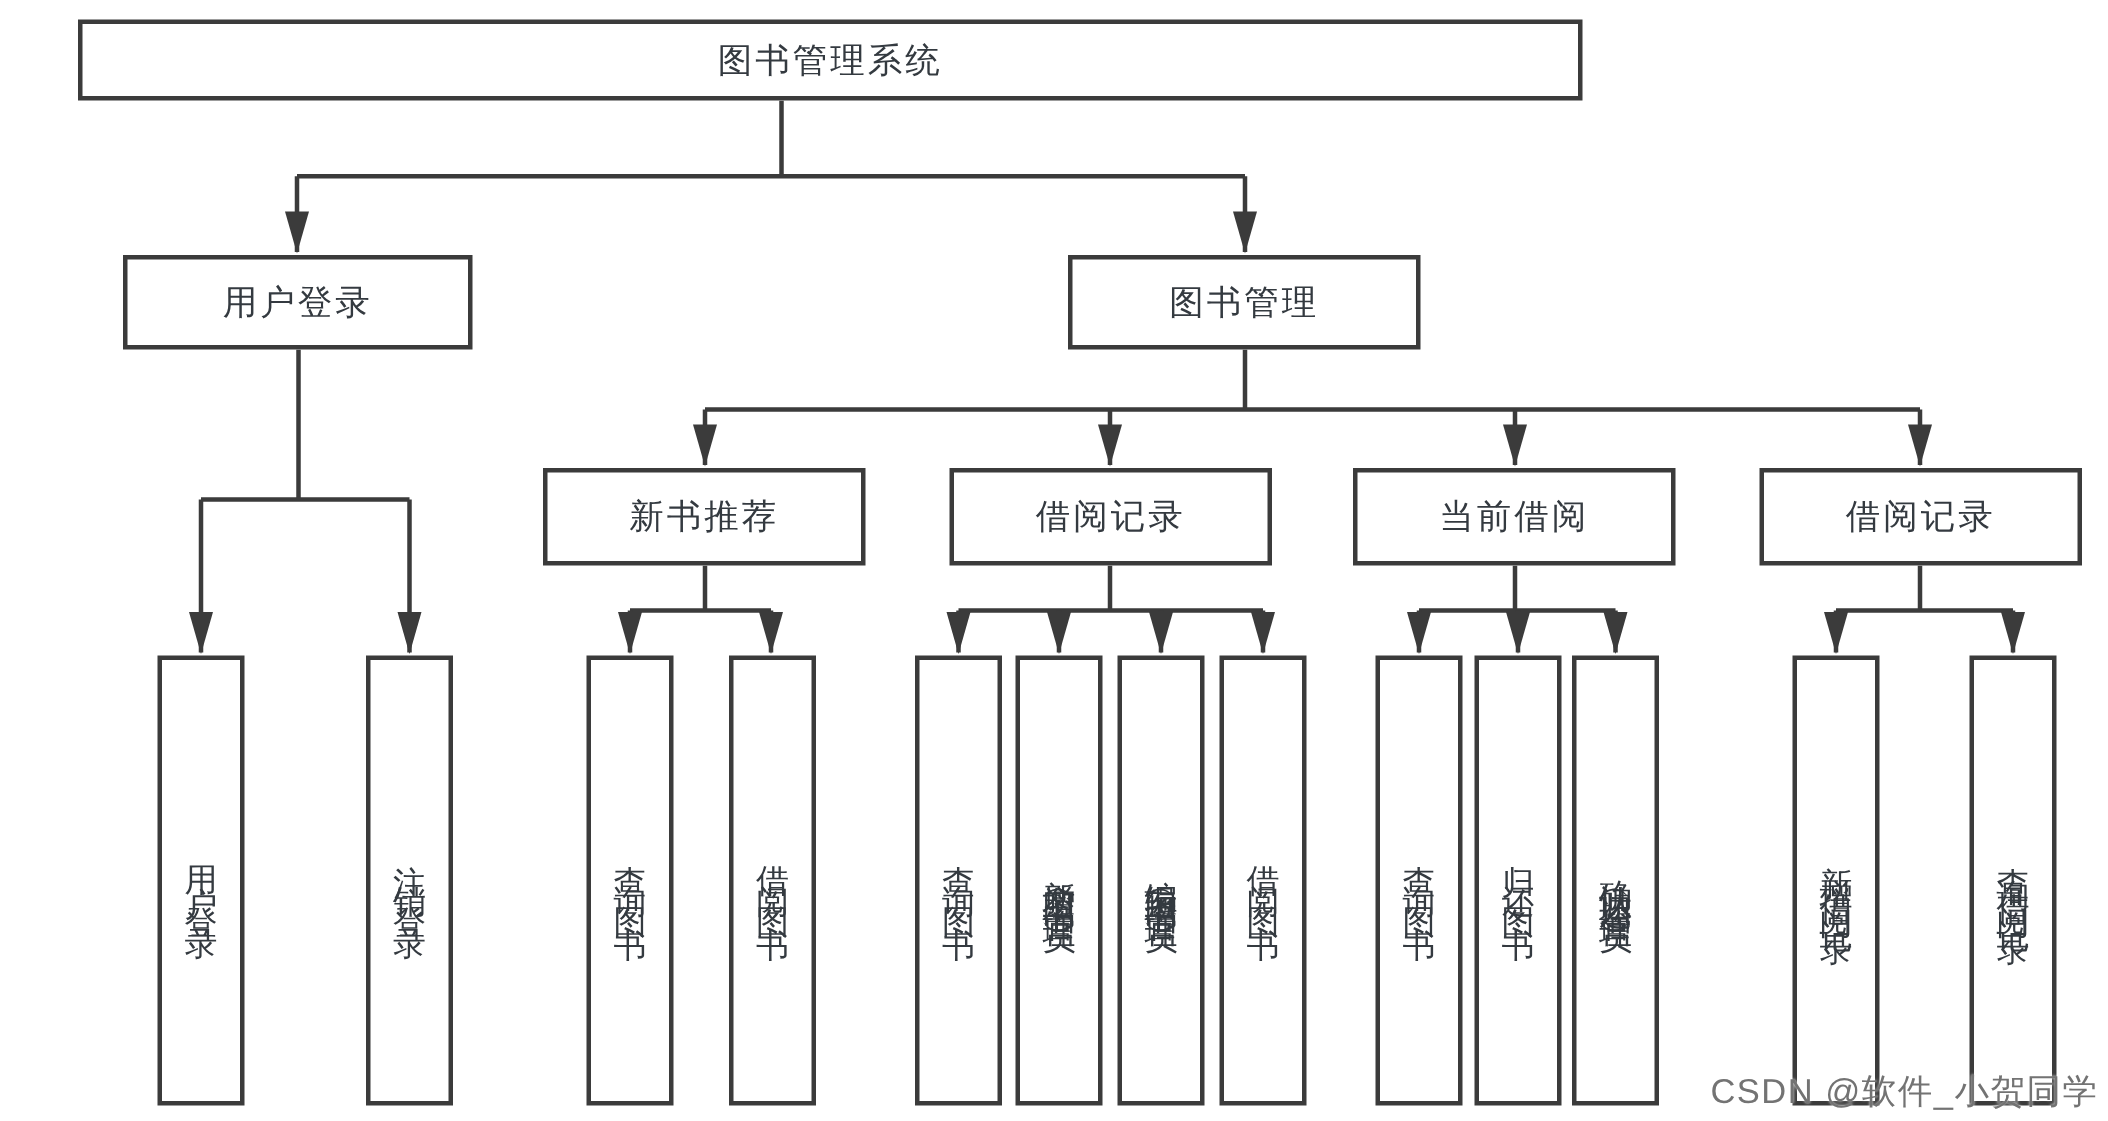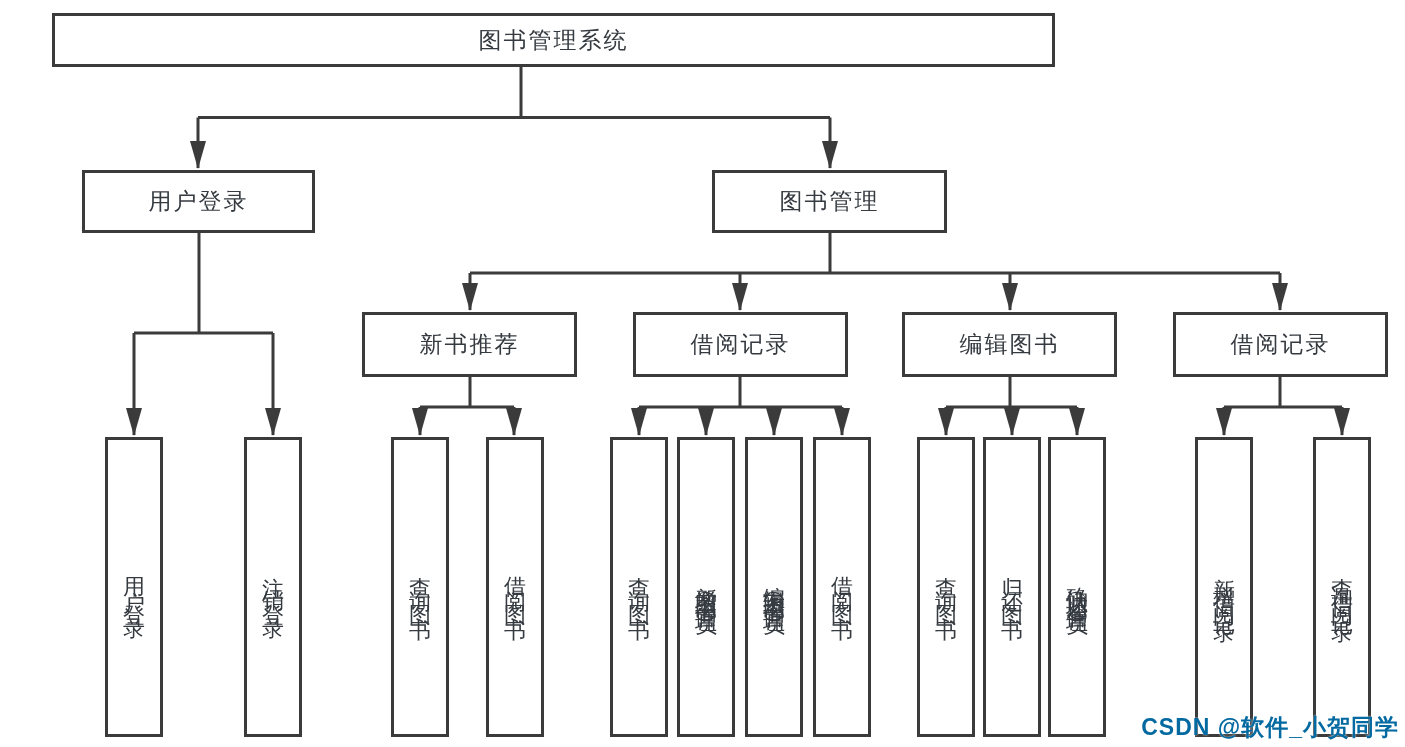--- a/index.html
+++ b/index.html
@@ -20,23 +20,22 @@
     display:flex;align-items:center;justify-content:center;
   }
   .leaf-label{
     writing-mode:vertical-rl;text-orientation:mixed;
     font-size:22px;line-height:1;letter-spacing:4px;
   }
   .leaf-label.mid{letter-spacing:9px;}
   .leaf-label.wide{letter-spacing:14px;}
   .watermark{
     position:absolute;right:6px;bottom:4px;font-size:23px;
-    color:#0369a1;letter-spacing:1px;
+    color:#737373;letter-spacing:1px;
     text-shadow:0 0 2px rgba(255,255,255,.9);
-    font-weight:bold;
   }
 </style>
 </head>
 <body>
 
 <div id="stage">
 
   <svg id="wires" width="1405" height="747" viewBox="0 0 1405 747" stroke="#3b3b3b" stroke-width="3" fill="#3b3b3b">
 
     <path d="M521 67 V117.5 M198 117.5 H830" fill="none"></path>
@@ -91,21 +90,21 @@
     <span>图书管理</span>
   </div>
 
   <div class="box" style="left:362px;top:312px;width:215px;height:65px;">
     <span>新书推荐</span>
   </div>
   <div class="box" style="left:633px;top:312px;width:215px;height:65px;">
     <span>借阅记录</span>
   </div>
   <div class="box" style="left:902px;top:312px;width:215px;height:65px;">
-    <span>编辑图书</span>
+    <span>当前借阅</span>
   </div>
   <div class="box" style="left:1173px;top:312px;width:215px;height:65px;">
     <span>借阅记录</span>
   </div>
 
   <div class="leaf" style="left:105px;">
     <span class="leaf-label wide">用户登录</span>
   </div>
   <div class="leaf" style="left:244px;">
     <span class="leaf-label wide">注销登录</span>

